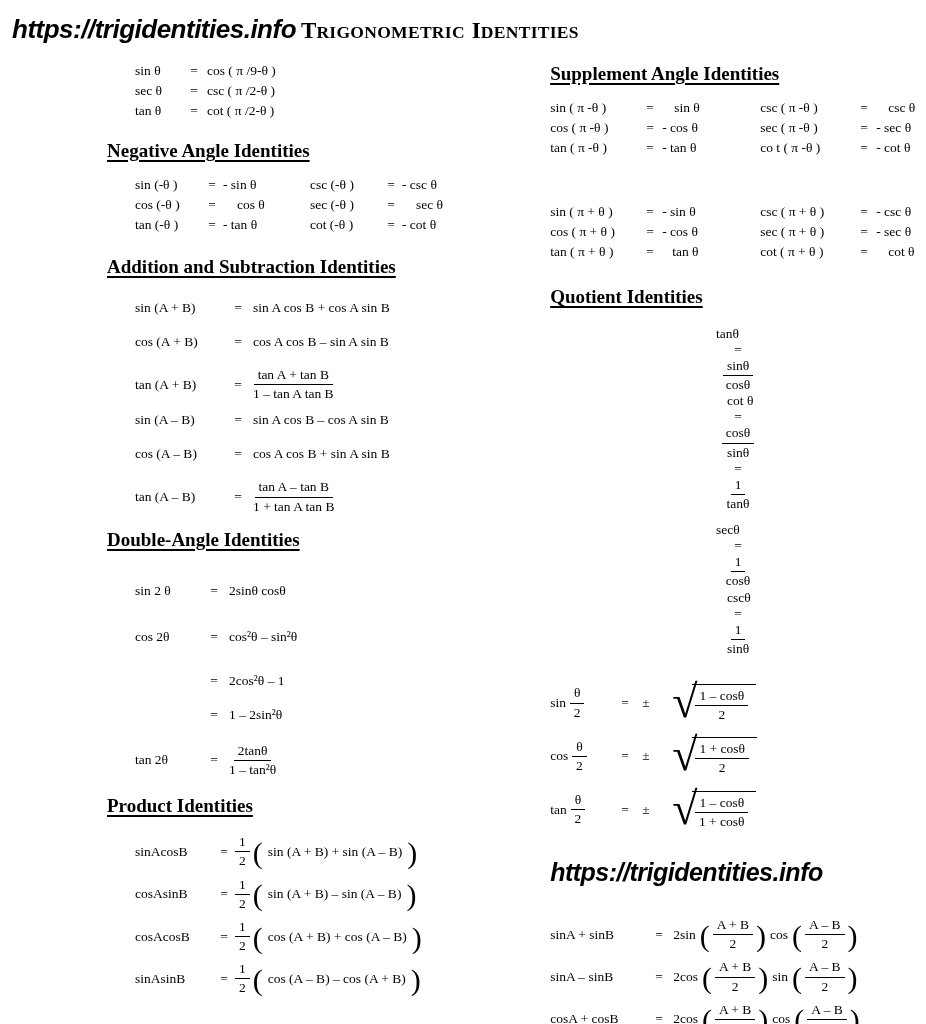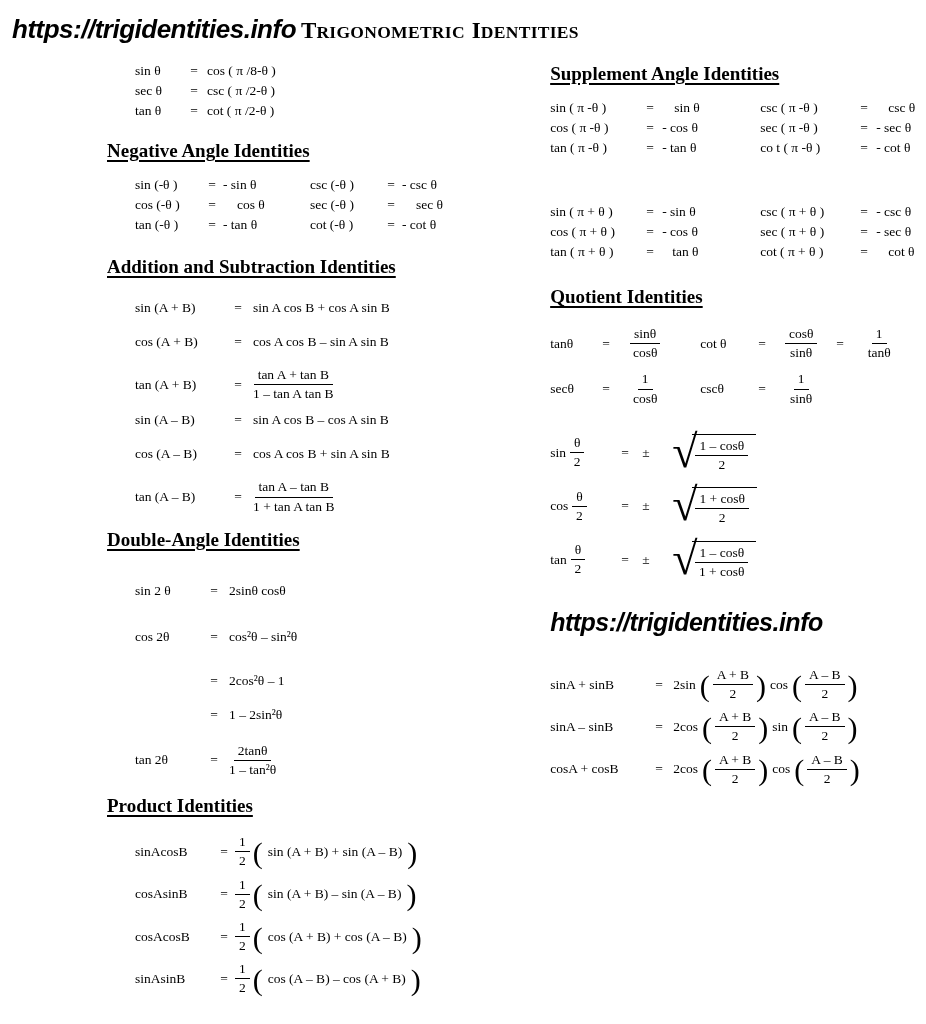--- a/index.html
+++ b/index.html
@@ -68,21 +68,21 @@
   .mb30 { margin-bottom:30px; } .mb28 { margin-bottom:28px; }
   .mb18 { margin-bottom:18px; } .mb20 { margin-bottom:20px; }
 
   
   .prod .eqrow { margin-bottom:7px; }
   .prod .l { width:78px; } .prod .eq { width:22px; }
   .bigp { font-size:30px; font-weight:400; line-height:0.6; position:relative; top:1px; margin:0 3px; }
   .inner { padding:0 2px; }
 
   
-  .quo .eqrow { margin-bottom:10px; }
+  .quo .eqrow { margin-bottom:10px;flex-direction:column; }
   .quo .l1 { width:44px; } .quo .l2 { width:50px; margin-left:28px; }
   .quo .qe { width:24px; text-align:center; }
   .quo .fbox { width:54px; display:inline-flex; justify-content:center; }
 
   
   .pyt .line { margin-bottom:22px; }
 
   
   .haf .eqrow { margin-bottom:13px; }
   .haf .lhs { display:inline-flex; align-items:center; width:58px; }
@@ -117,21 +117,21 @@
   </div>
 
   <div class="columns">
 
     <div class="col-left">
 
       <div class="section cof">
         <div class="eqrow ind">
           <span class="c l">sin θ</span>
           <span class="c eq">=</span>
-          <span class="c r">cos ( π /8-θ )</span>
+          <span class="c r">cos ( π /9-θ )</span>
         </div>
         <div class="eqrow ind">
           <span class="c l">sec θ</span>
           <span class="c eq">=</span>
           <span class="c r">csc ( π /2-θ )</span>
         </div>
         <div class="eqrow ind">
           <span class="c l">tan θ</span>
           <span class="c eq">=</span>
           <span class="c r">cot ( π /2-θ )</span>

